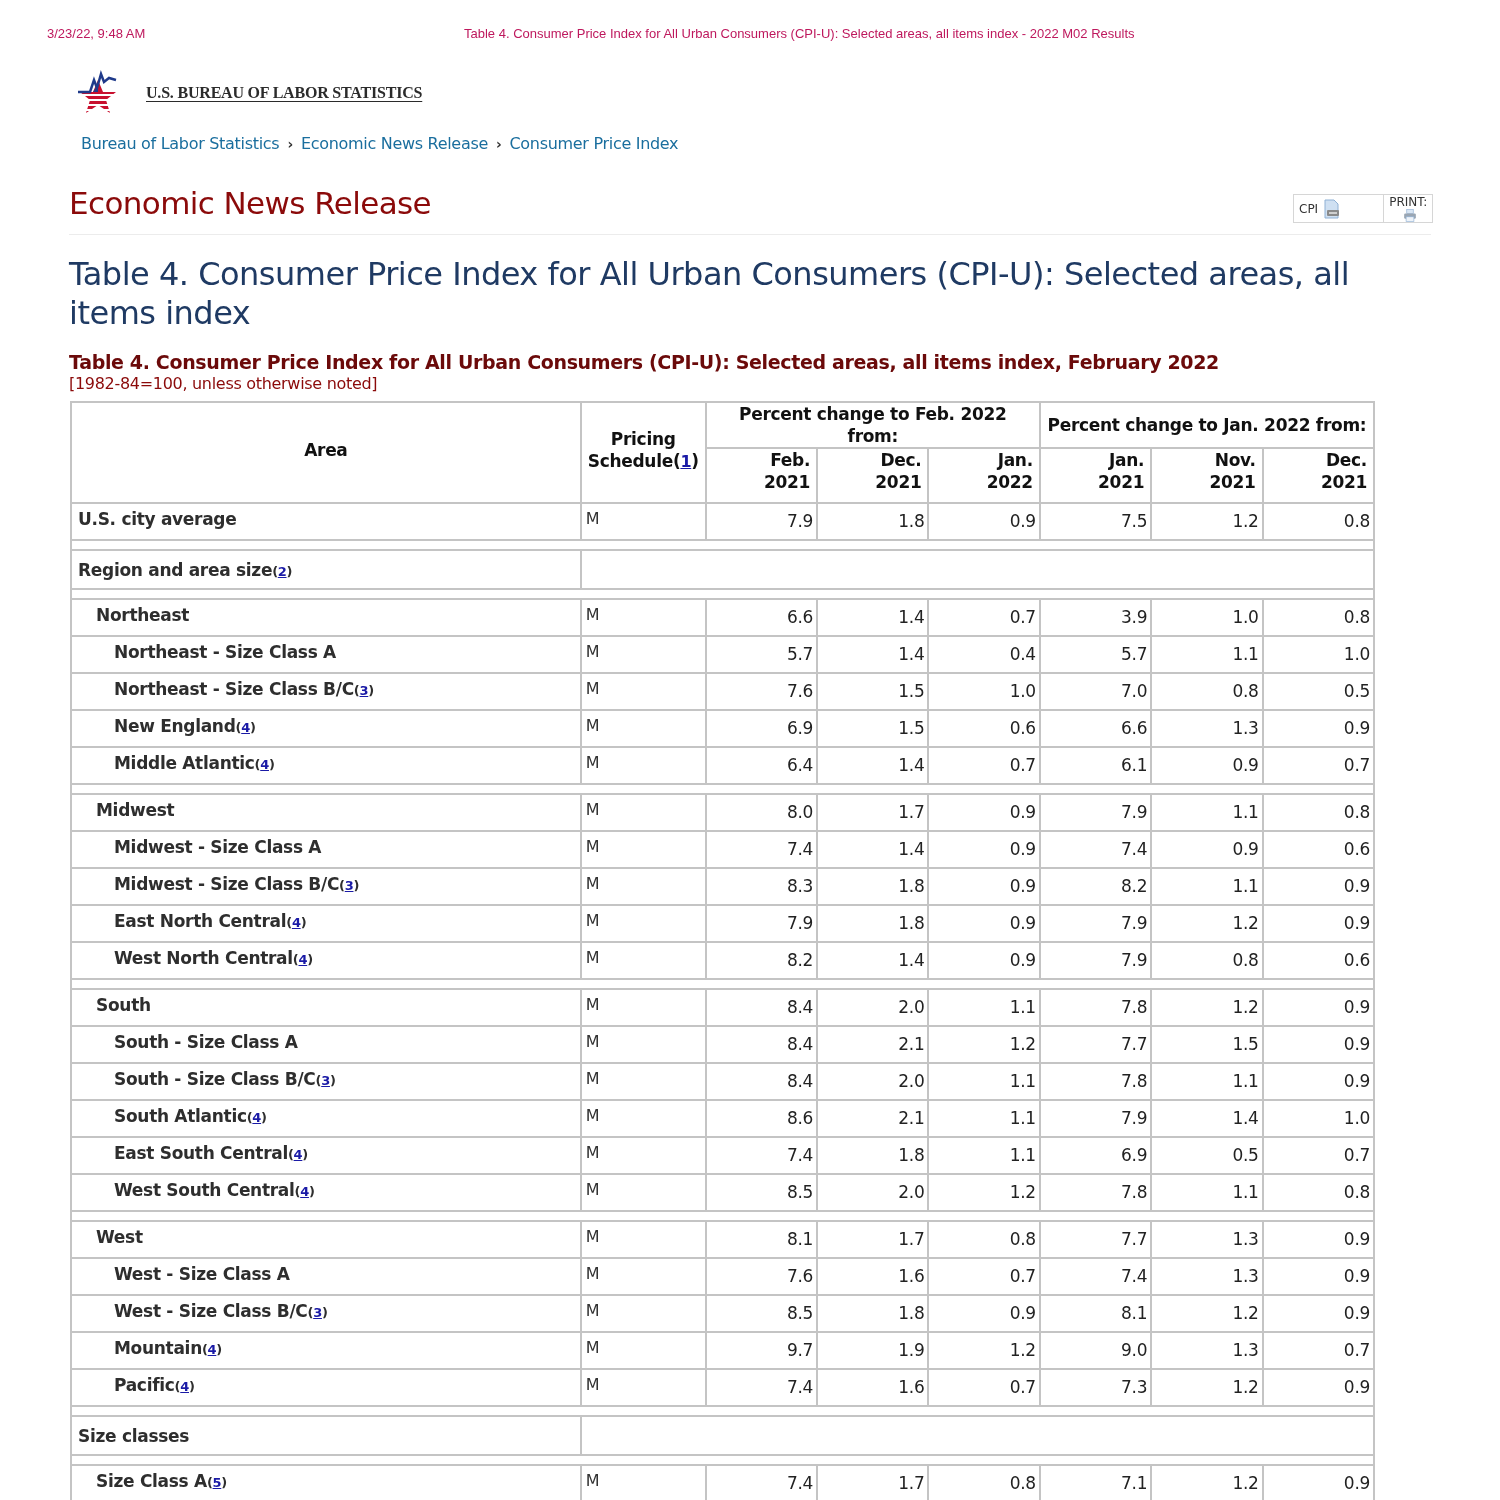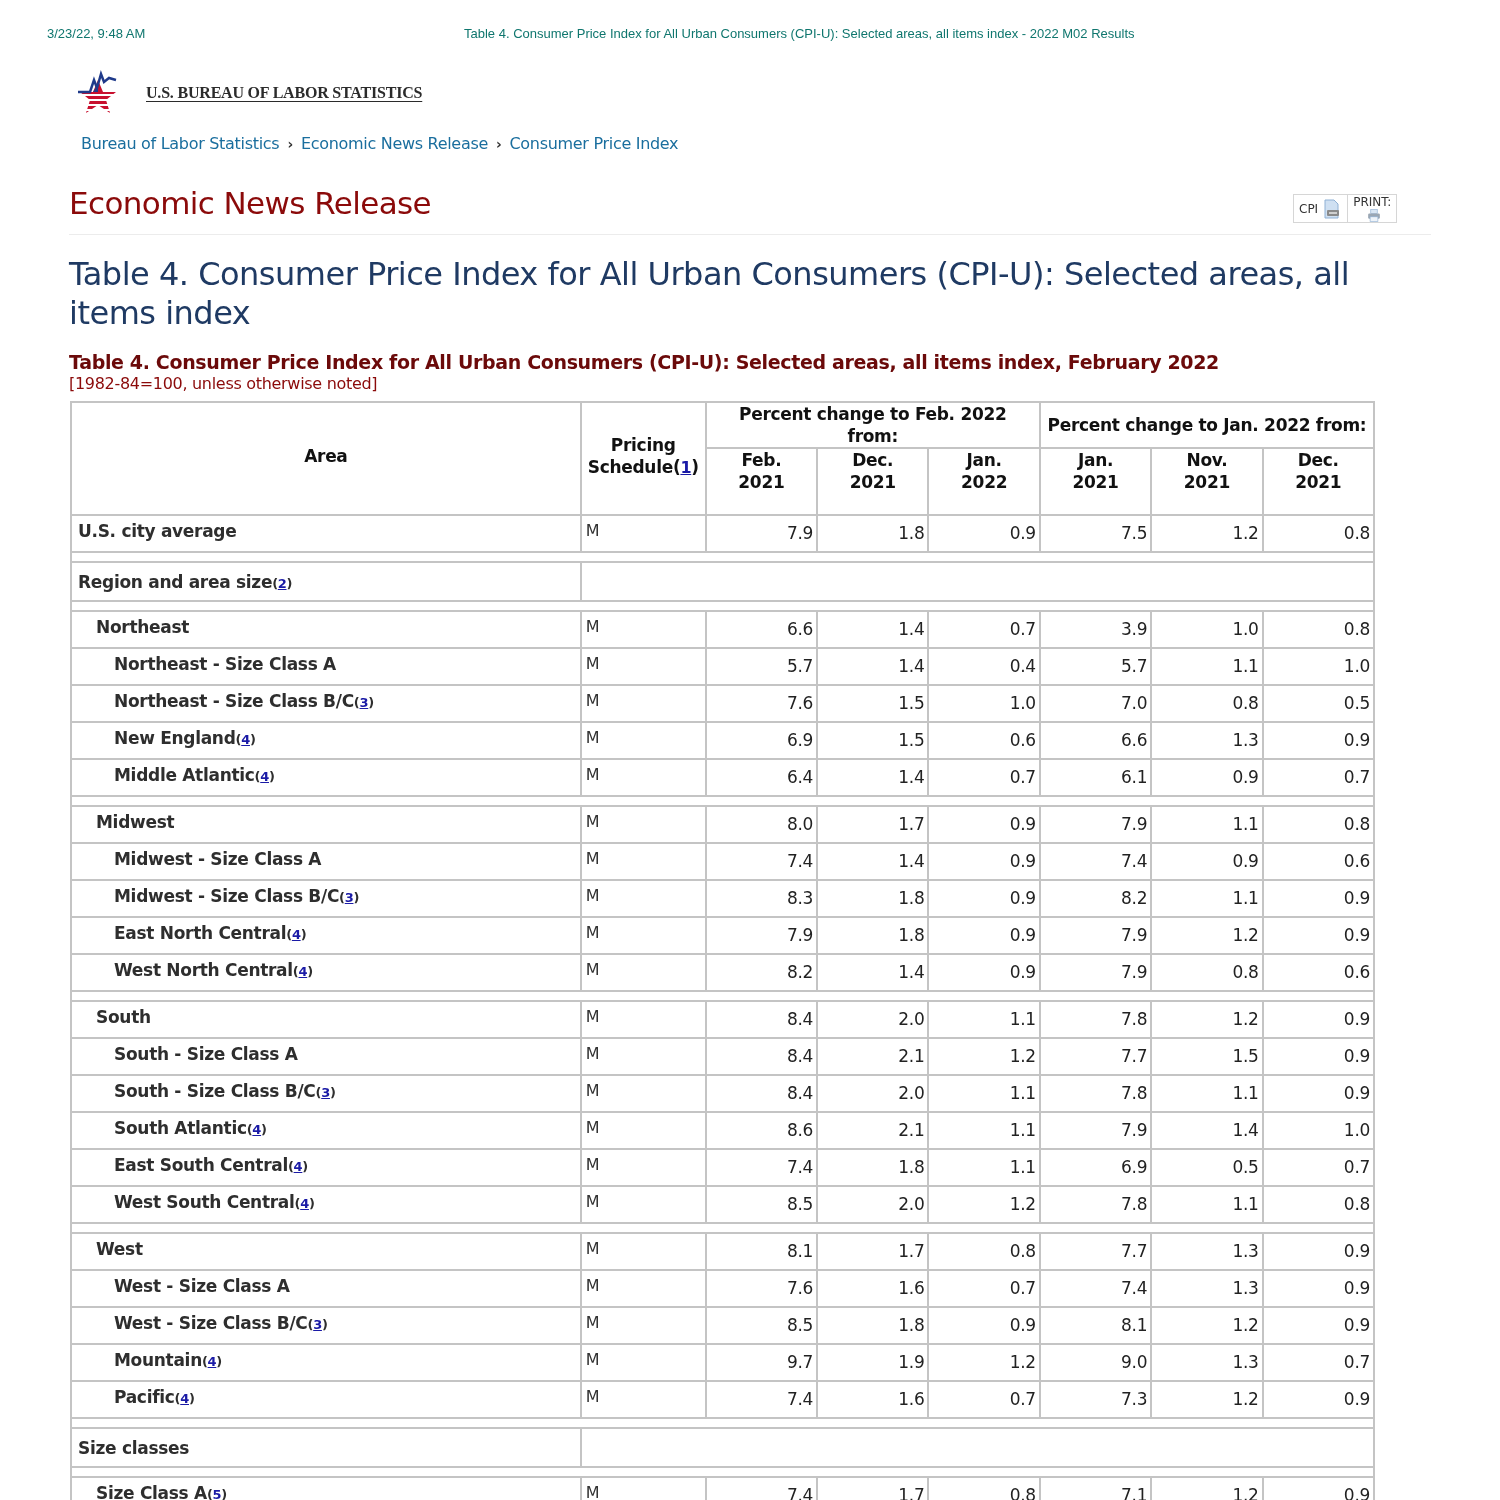--- a/index.html
+++ b/index.html
@@ -1,48 +1,48 @@
 <!DOCTYPE html>
 <html><head>
 <meta charset="utf-8">
 <style>
   * { box-sizing: border-box; }
   html, body { margin: 0; padding: 0; background: #ffffff; }
   body { width: 1500px; height: 1500px; overflow: hidden; position: relative; font-family: "DejaVu Sans", sans-serif; color: #333; }
 
-  .print-header { position: absolute; top: 26px; left: 0; width: 1500px; height: 16px; font-family: "Liberation Sans", sans-serif; font-size: 13px; color: #0f766e; }
+  .print-header { position: absolute; top: 26px; left: 0; width: 1500px; height: 16px; font-family: "Liberation Sans", sans-serif; font-size: 13px; color: #be185d; }
   .print-header .date { position: absolute; left: 47px; }
   .print-header .ptitle { position: absolute; left: 464px; }
 
   .brand { position: absolute; left: 76px; top: 70px; display: flex; align-items: center; }
   .brand-logo { width: 44px; height: 46px; }
   .brand-name { margin-left: 26px; font-family: Liberation Serif, serif; font-weight: bold; font-size: 16px; color: #2b2b2b; text-decoration: underline; text-underline-offset: 3px; letter-spacing: -0.2px; }
 
   .breadcrumb { position: absolute; left: 81px; top: 134px; font-size: 16px; color: #1a6e9e; display: flex; align-items: center; letter-spacing: -0.3px; }
   .breadcrumb .sep { color: #333; margin: 0 8px; font-size: 14px; font-weight: bold; }
   .breadcrumb a { color: #1a6e9e; text-decoration: none; }
 
   .release-title { position: absolute; left: 69px; top: 185px; font-size: 31px; color: #8b0a0a; letter-spacing: -0.6px; font-weight: normal; margin: 0; }
-  .toolbox { position: absolute; left: 1293px; top: 194px; height: 29px; border: 1px solid #d6d6d6; display: flex; font-size: 12px; color: #333; }
+  .toolbox { position: absolute; left: 1293px; top: 194px; height: 29px; border: 1px solid #d6d6d6; display: flex; font-size: 12px; color: #333; gap: 36px; }
   .toolbox .tb { display: flex; align-items: center; padding: 0 5px; height: 100%; }
   .toolbox .tb + .tb { border-left: 1px solid #d6d6d6; flex-direction: column; }
   .toolbox .ico { width: 20px; height: 20px; margin-left: 4px; }
   .hr { position: absolute; left: 69px; top: 234px; width: 1362px; height: 1px; background: #ececec; }
 
   .table-title-big { position: absolute; left: 69px; top: 255px; width: 1330px; font-size: 32px; line-height: 39px; color: #1f3a63; margin: 0; font-weight: normal; letter-spacing: -0.5px; }
 
   .caption { position: absolute; left: 69px; top: 351px; }
   .caption .cap-title { font-size: 19px; font-weight: bold; color: #6b0a0a; letter-spacing: -0.35px; }
   .caption .cap-note { font-size: 16px; color: #8b0a0a; margin-top: 1px; letter-spacing: -0.3px; }
 
   table.cpi { position: absolute; left: 70px; top: 401px; width: 1305px; border-collapse: collapse; font-size: 17px; letter-spacing: -0.3px; }
   table.cpi th, table.cpi td { border: 2px solid #c4c4c4; padding: 0 6px; }
   table.cpi th { font-weight: bold; color: #111; text-align: center; vertical-align: bottom; line-height: 22px; }
   table.cpi thead tr.r1 th { height: 31px; vertical-align: middle; }
-  table.cpi thead tr.r2 th { height: 55px; padding-bottom: 21px; }
+  table.cpi thead tr.r2 th { height: 55px; padding-bottom: 9px; text-align: right; }
   table.cpi th.area { width: 514px; padding-bottom: 5px; }
   table.cpi th.sched { width: 120px; padding-bottom: 5px; }
   table.cpi td { height: 37px; vertical-align: top; padding-top: 5px; }
   table.cpi td.num { text-align: right; color: #222; width: 112px; padding-top: 7px; padding-right: 3px; }
   table.cpi td.sched { color: #333; font-size: 16px; padding-left: 4px; padding-top: 5px; }
   table.cpi td.label { font-weight: bold; color: #2e2e2e; }
   table.cpi td.l1 { padding-left: 24px; }
   table.cpi td.l2 { padding-left: 42px; }
   table.cpi tr.spacer td { height: 10px; padding: 0; border-left: 2px solid #c4c4c4; border-right: 2px solid #c4c4c4; }
   table.cpi tr.section td { height: 39px; vertical-align: middle; padding-top: 0; }

